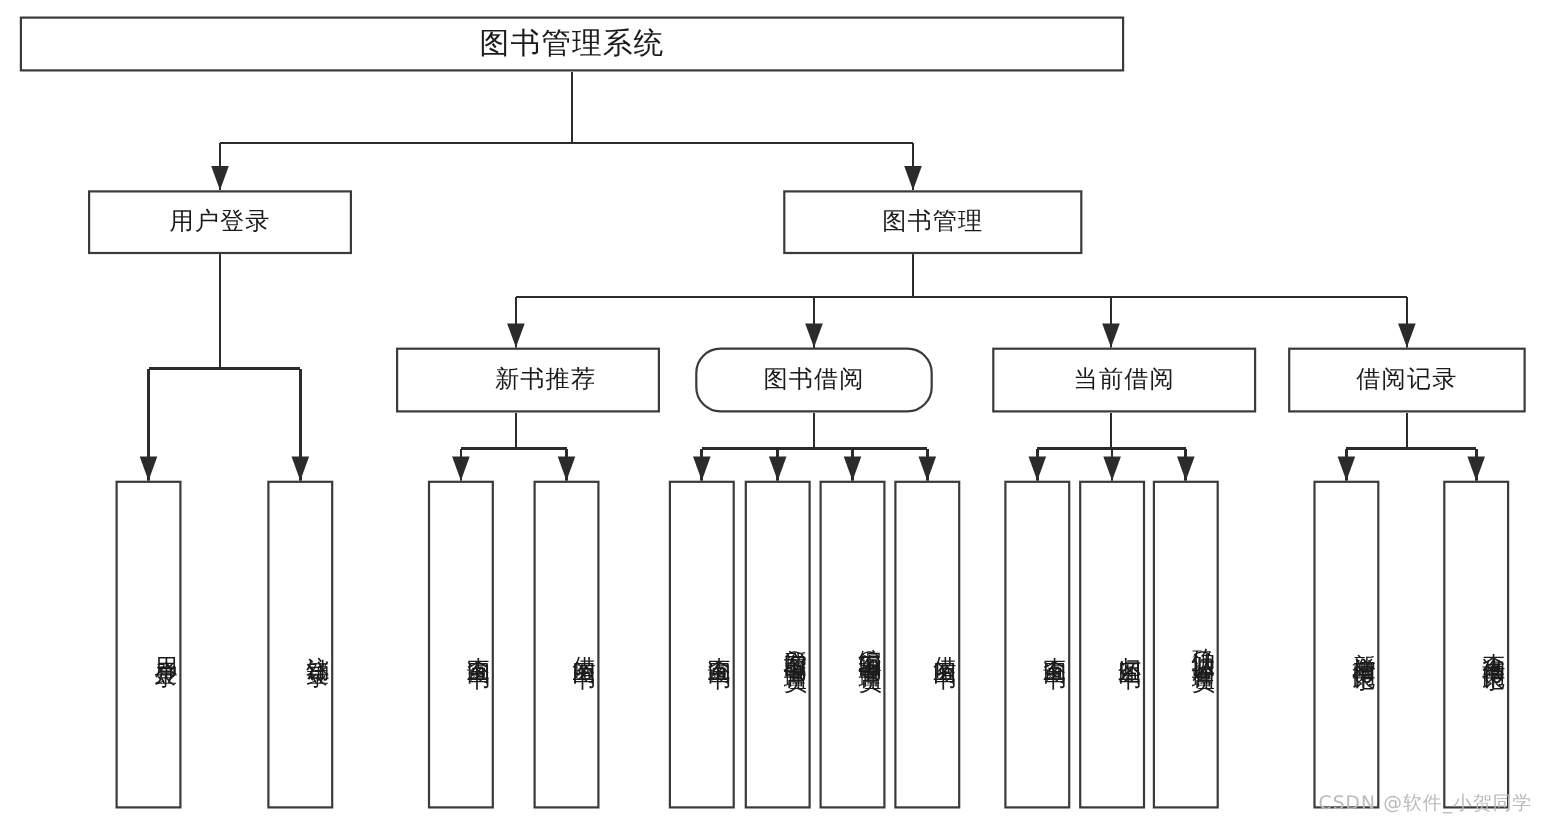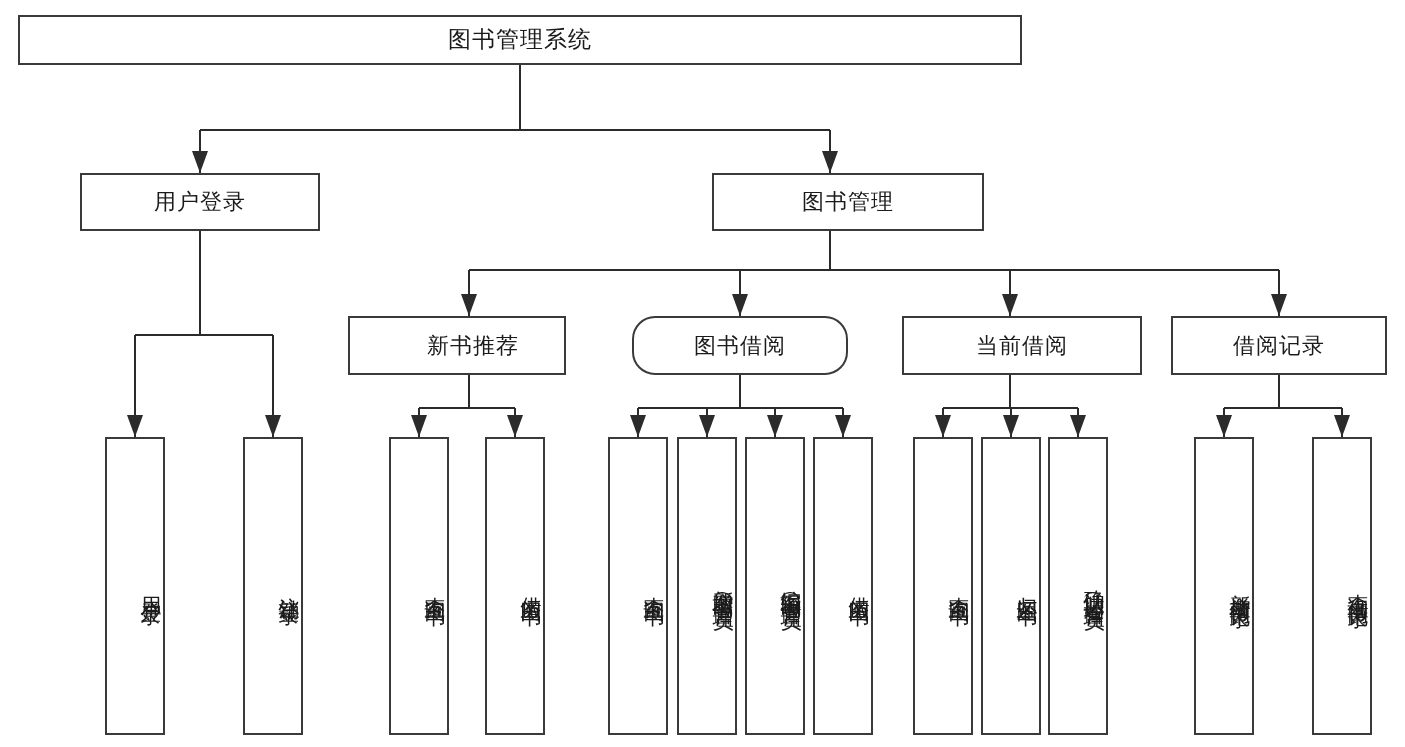--- a/index.html
+++ b/index.html
@@ -29,21 +29,21 @@
     align-items:center;
     justify-content:center;
     color:#1b1b1b;
     line-height:1.18;
   }
   .node.horizontal{
     writing-mode:horizontal-tb;
     font-size:22px;
     letter-spacing:1px;
   }
-  .node.root{ font-size:23px; }
+  .node.root{ font-size:27px; }
   .node.vertical{
     writing-mode:vertical-rl;
     text-orientation:upright;
     font-size:21px;
     letter-spacing:3px;
     padding:8px 0;
     align-items:flex-start;
     justify-content:center;
   }
   .node .label{ display:block; }
@@ -121,21 +121,21 @@
   <div id="nodes-layer">
       <div class="node horizontal root" style="left: 18px; top: 15px; width: 1004px; height: 50px;">
         <span class="label">图书管理系统</span>
       </div>
       <div class="node horizontal" style="left: 80px; top: 173px; width: 240px; height: 58px;">
         <span class="label">用户登录</span>
       </div>
       <div class="node horizontal" style="left: 712px; top: 173px; width: 272px; height: 58px;">
         <span class="label">图书管理</span>
       </div>
-      <div class="node horizontal" style="left: 348px; top: 316px; width: 218px; height: 59px; padding-left: 32px;">
+      <div class="node horizontal" style="left: 360px; top: 316px; width: 240px; height: 59px; padding-left: 32px;">
         <span class="label">新书推荐</span>
       </div>
       <div class="node horizontal" style="left: 632px; top: 316px; width: 216px; height: 59px; border-radius: 23px;">
         <span class="label">图书借阅</span>
       </div>
       <div class="node horizontal" style="left: 902px; top: 316px; width: 240px; height: 59px;">
         <span class="label">当前借阅</span>
       </div>
       <div class="node horizontal" style="left: 1171px; top: 316px; width: 216px; height: 59px;">
         <span class="label">借阅记录</span>
@@ -174,13 +174,14 @@
         <span class="label">确认归还（管理员）</span>
       </div>
       <div class="node vertical" style="left: 1194px; top: 437px; width: 60px; height: 298px;">
         <span class="label">新增借阅记录</span>
       </div>
       <div class="node vertical" style="left: 1312px; top: 437px; width: 60px; height: 298px;">
         <span class="label">查询借阅记录</span>
       </div>
     </div>
 
+  <div class="watermark">CSDN @软件_小贺同学</div>
 </div>
 
 </body></html>

